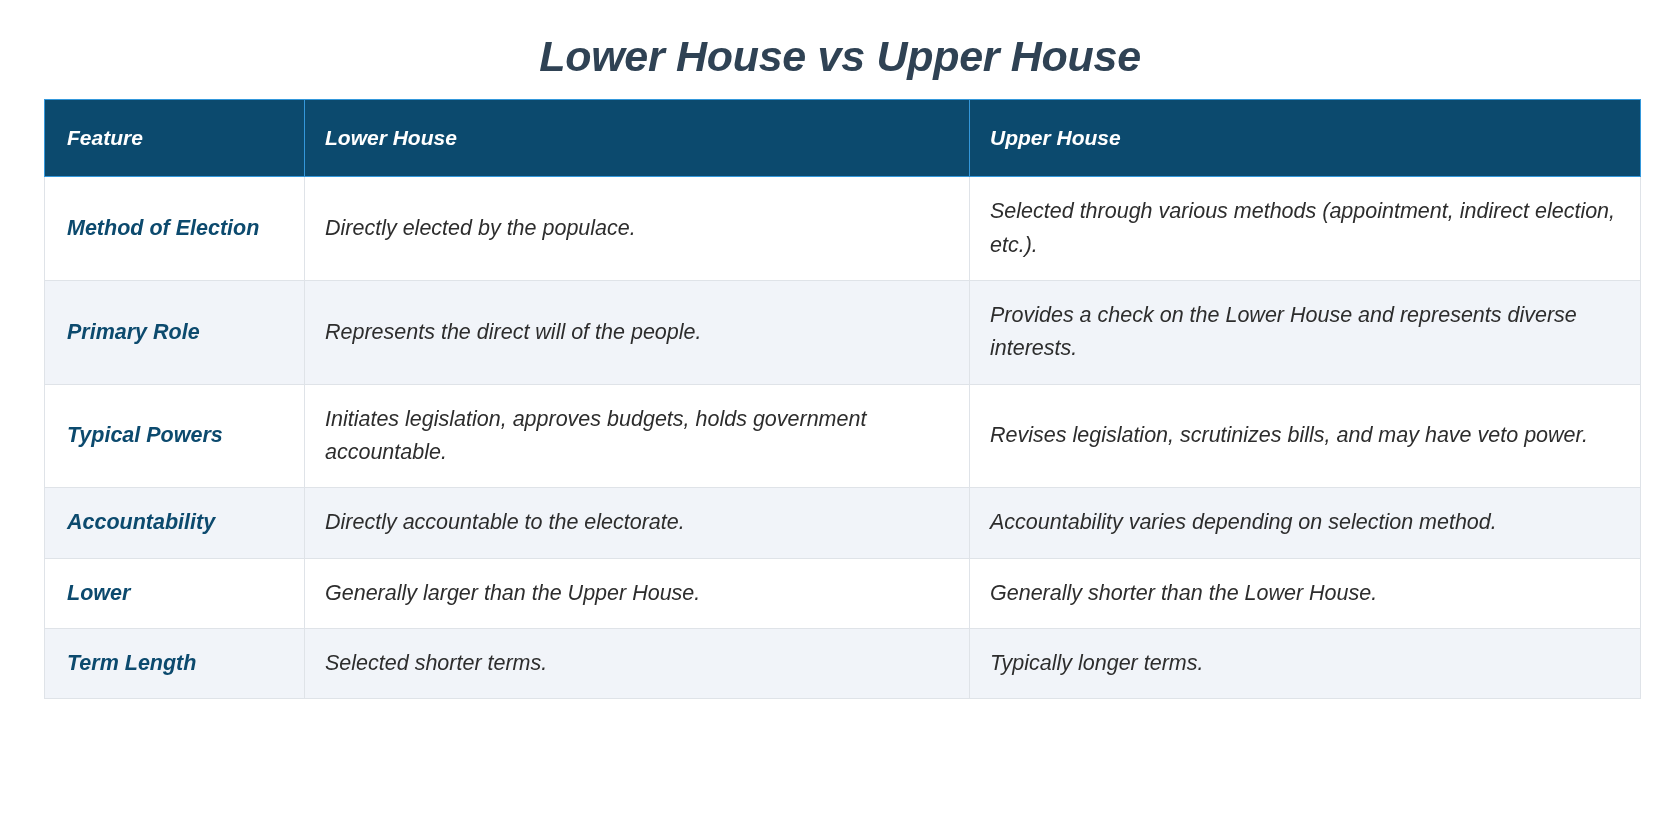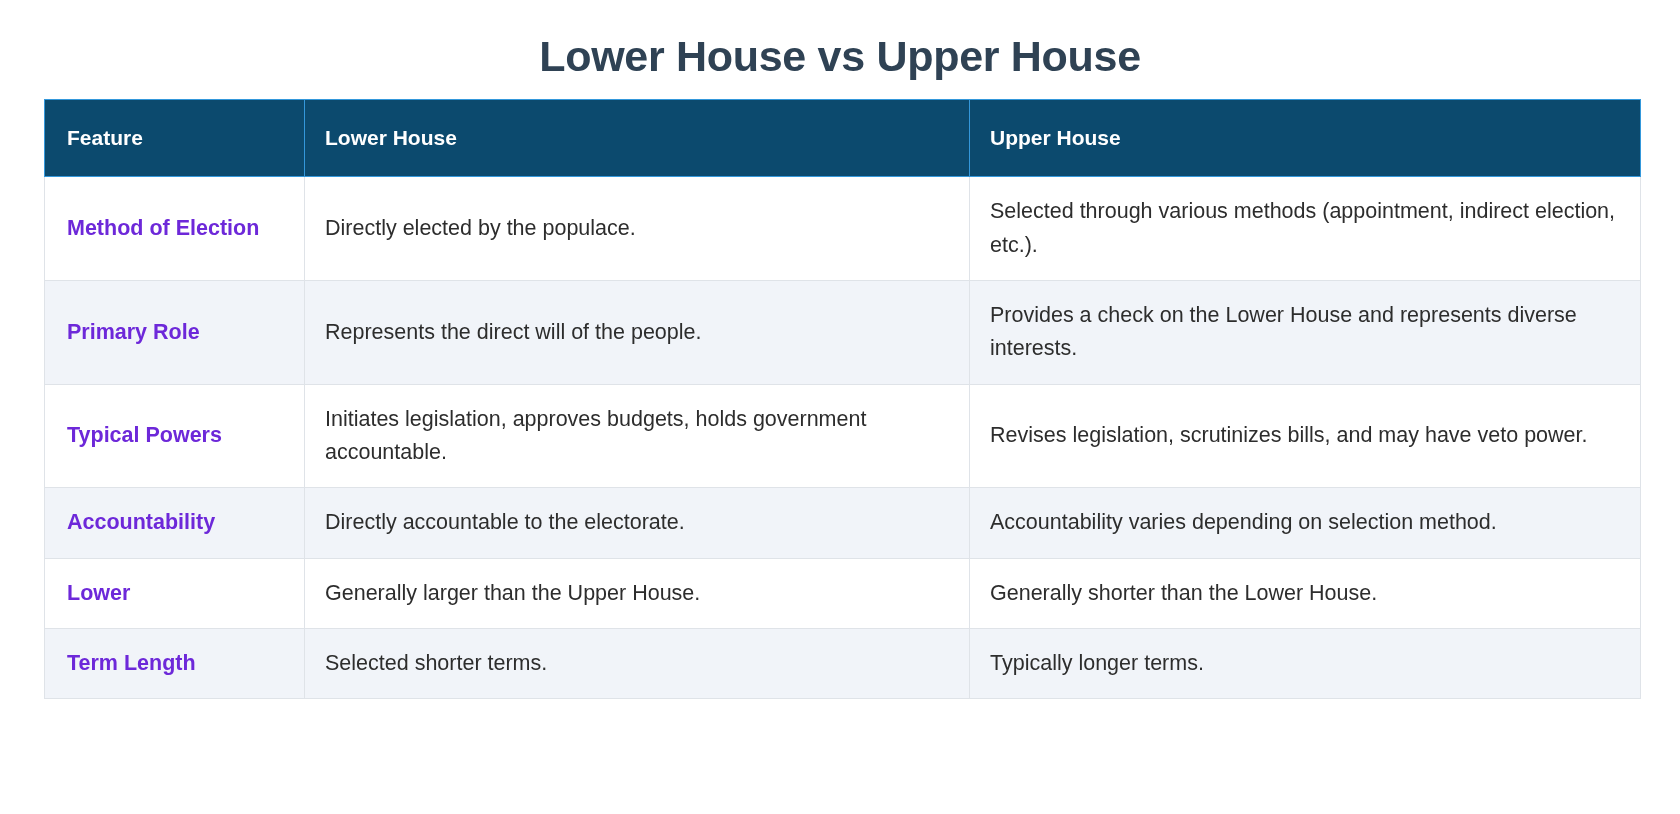--- a/index.html
+++ b/index.html
@@ -12,20 +12,21 @@
     height: 814px;
     font-family: "Liberation Sans", sans-serif;
     color: #2c2c2c;
     overflow: hidden;
   }
   .page {
     width: 1680px;
     height: 598px;
     box-sizing: border-box;
     padding: 22px 44px 8px 44px;
+    font-style: italic;
   }
   .title {
     text-align: center;
     font-size: 43px;
     font-weight: bold;
     color: #2f4254;
     letter-spacing: -0.3px;
     margin: 10px 0 18px 0;
     line-height: 1.15;
   }
@@ -56,21 +57,21 @@
   table.compare tbody td {
     border: 1px solid #dfe3e8;
     font-size: 21.5px;
     line-height: 1.55;
     padding: 18px 20px;
     vertical-align: middle;
     color: #2d2d2d;
   }
   table.compare tbody td.feature {
     font-weight: bold;
-    color: #6d28d9;
+    color: #0c4a6e;
     padding-left: 22px;
   }
   table.compare tbody tr.odd td {
     background: #ffffff;
   }
   table.compare tbody tr.even td {
     background: #f1f4f9;
   }
   table.compare tbody td.col1 { padding-left: 20px; }
   table.compare tbody td.col2 { padding-left: 20px; }

